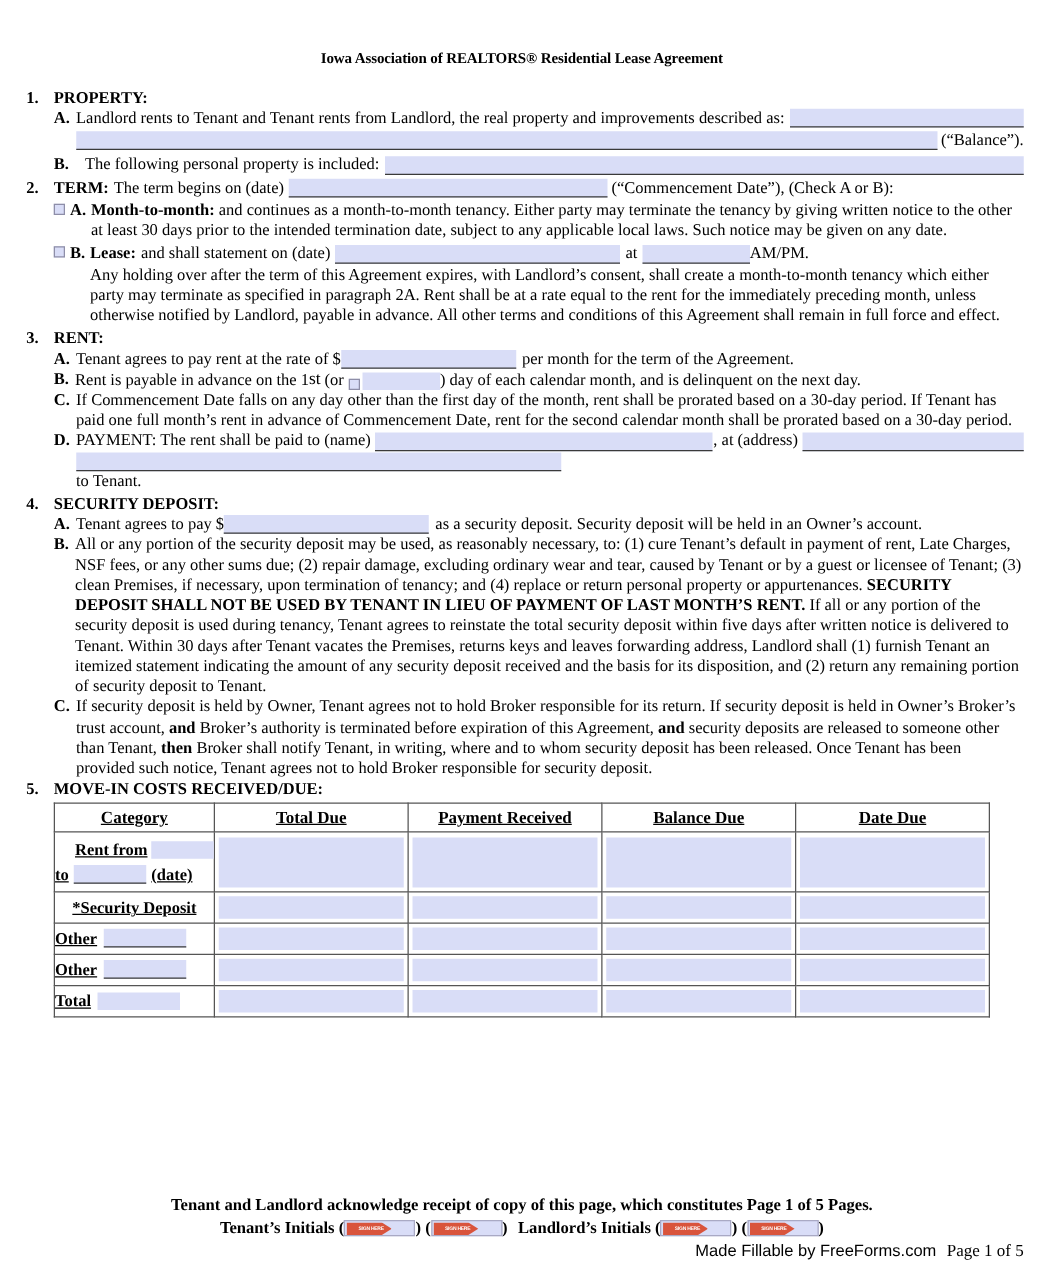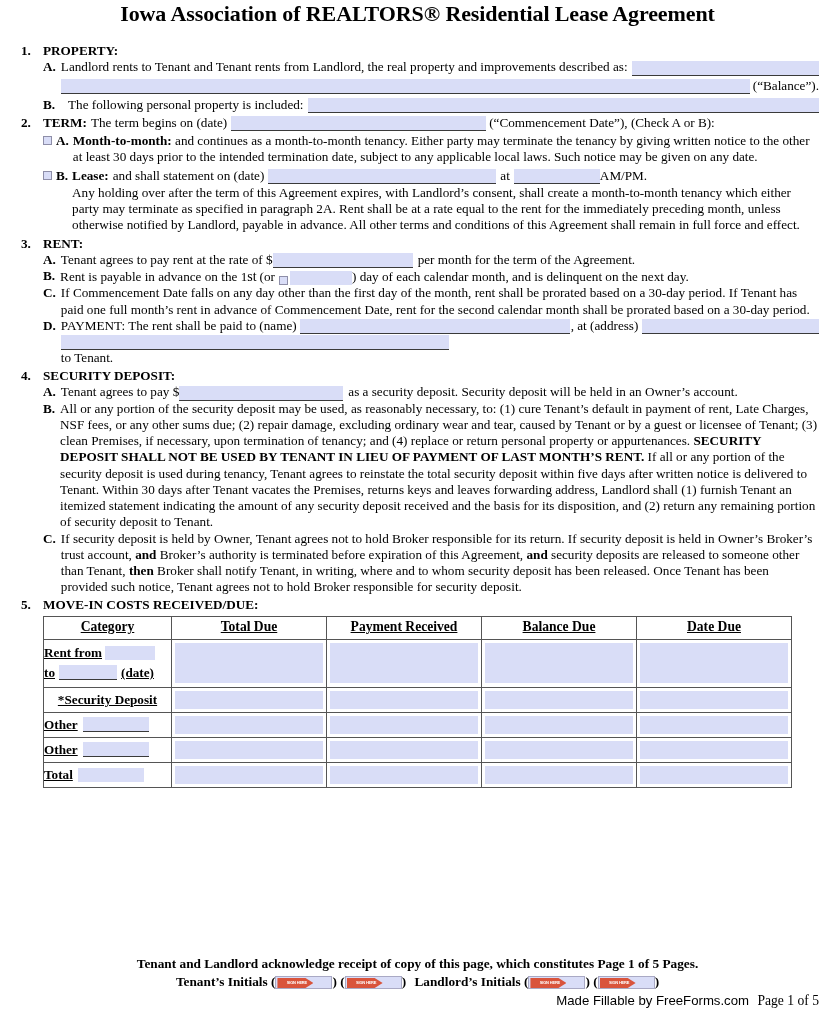--- a/index.html
+++ b/index.html
@@ -22,21 +22,22 @@
     height: 1024px;
     position: relative;
     box-sizing: border-box;
     padding: 0 16px;
   }
 
   
   .doc-title {
     text-align: center;
     font-weight: bold;
-    font-size: 22px;
+    font-size: 12px;
+    padding-top: 39px;
     letter-spacing: -0.1px;
   }
 
   
   .fld {
     display: inline-block;
     background: #d9ddf7;
     border-bottom: 1.6px solid #3a3a3a;
     height: 14px;
     vertical-align: -3px;
@@ -394,21 +395,21 @@
             <th>Total Due</th>
             <th>Payment Received</th>
             <th>Balance Due</th>
             <th>Date Due</th>
           </tr>
         </thead>
         <tbody>
 
           <tr style="height:48px;">
             <td class="cat">
-              <div style="white-space:nowrap;">
+              <div style="white-space:nowrap;margin-left:16px;">
                 <span>Rent from</span><span class="fld" style="width:50px;margin-left:3px;border-bottom:none;"></span>
               </div>
               <div style="white-space:nowrap;margin-top:4px;">
                 <span>to</span><span class="fld" style="width:58px;margin-left:4px;"></span><span style="margin-left:4px;">(date)</span>
               </div>
             </td>
             <td class="val">
                 <span class="cellfield" style="height:40px;"></span>
               </td>
             <td class="val">

